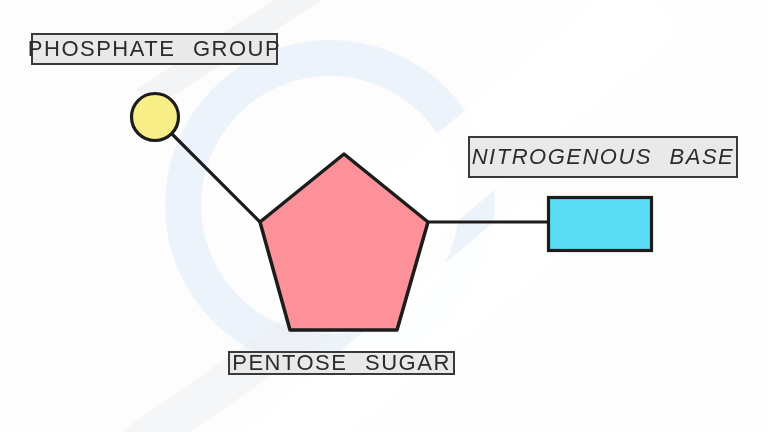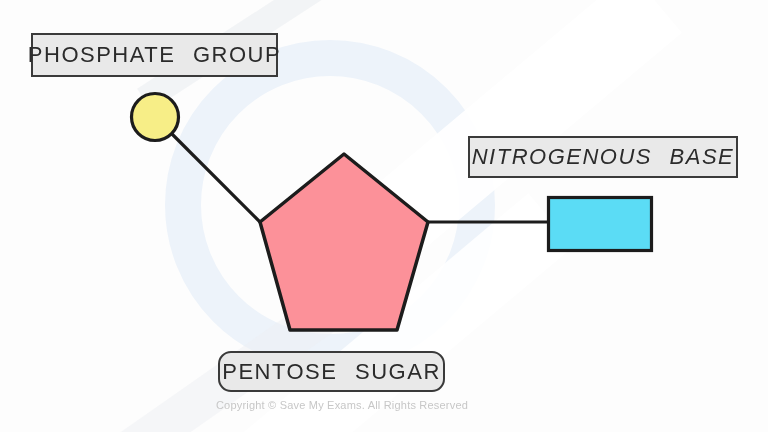--- a/index.html
+++ b/index.html
@@ -68,23 +68,23 @@
     border: 2px solid #3a3a3a;
     display: flex;
     align-items: center;
     justify-content: center;
     font-size: 22px;
     letter-spacing: 1.5px;
     word-spacing: 10px;
     color: #2b2b2b;
     white-space: nowrap;
   }
-  #phosphate-box   { left: 31px;  top: 33px;  width: 247px; height: 44px; }
+  #phosphate-box   { left: 31px;  top: 33px;  width: 247px; height: 32px; }
   #nitrogenous-box { left: 468px; top: 136px; width: 270px; height: 42px; font-style: italic; }
-  #pentose-box     { left: 218px; top: 351px; width: 227px; height: 41px; border-radius: 13px; }
+  #pentose-box     { left: 228px; top: 351px; width: 227px; height: 24px; }
 
   
   #copyright {
     position: absolute;
     left: 187px;
     top: 399px;
     width: 310px;
     text-align: center;
     font-size: 11px;
     letter-spacing: 0.2px;
@@ -114,15 +114,14 @@
 
     <rect x="548.5" y="197.5" width="103" height="53" stroke-width="3.2" fill="#5bdcf5" stroke="#1c1c1c"></rect>
   </svg>
 
   <div id="phosphate-box" class="label-box">PHOSPHATE GROUP</div>
 
   <div id="nitrogenous-box" class="label-box">NITROGENOUS BASE</div>
 
   <div id="pentose-box" class="label-box">PENTOSE SUGAR</div>
 
-  <div id="copyright">Copyright © Save My Exams. All Rights Reserved</div>
 
 </div>
 
 </body></html>

